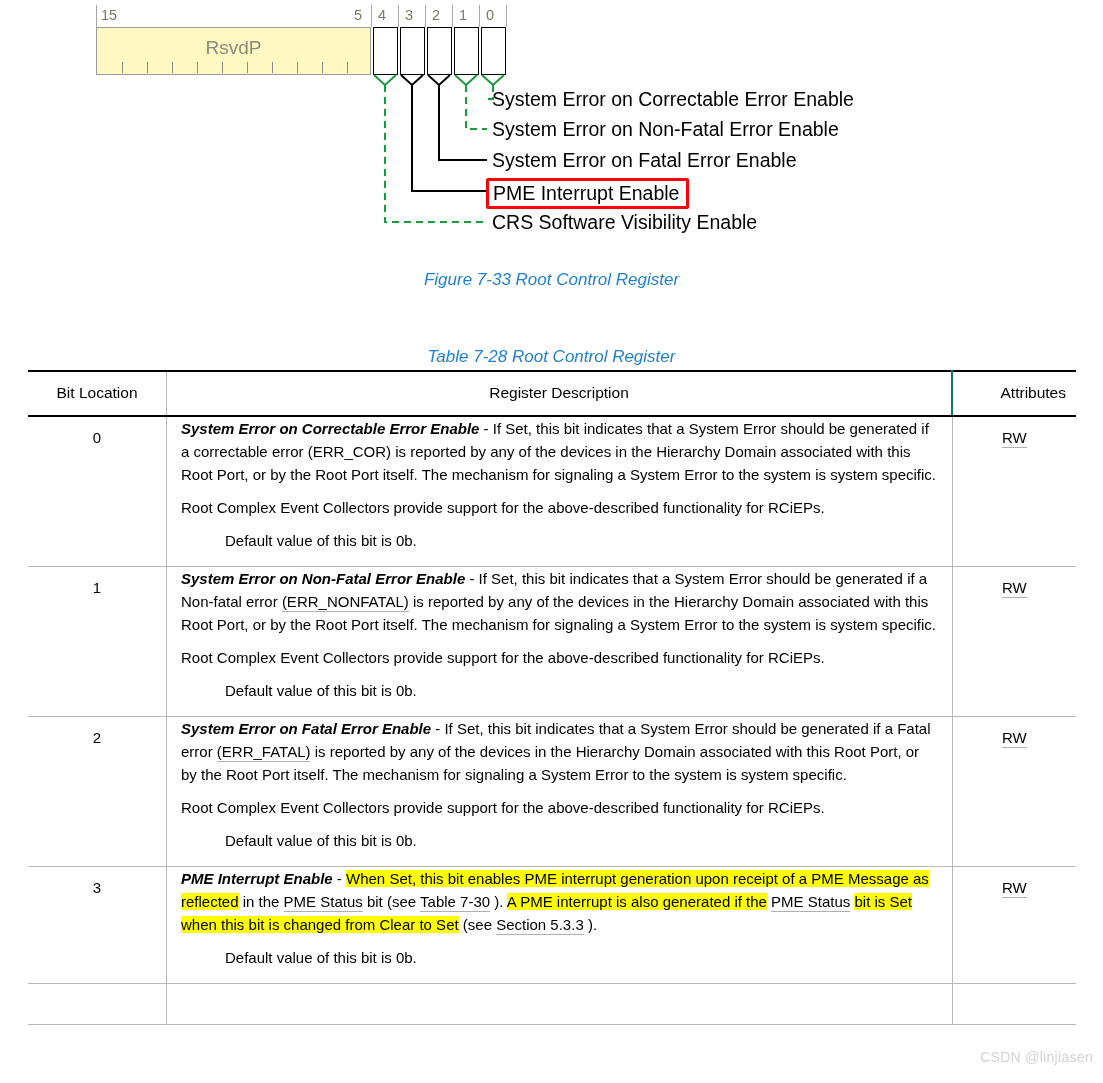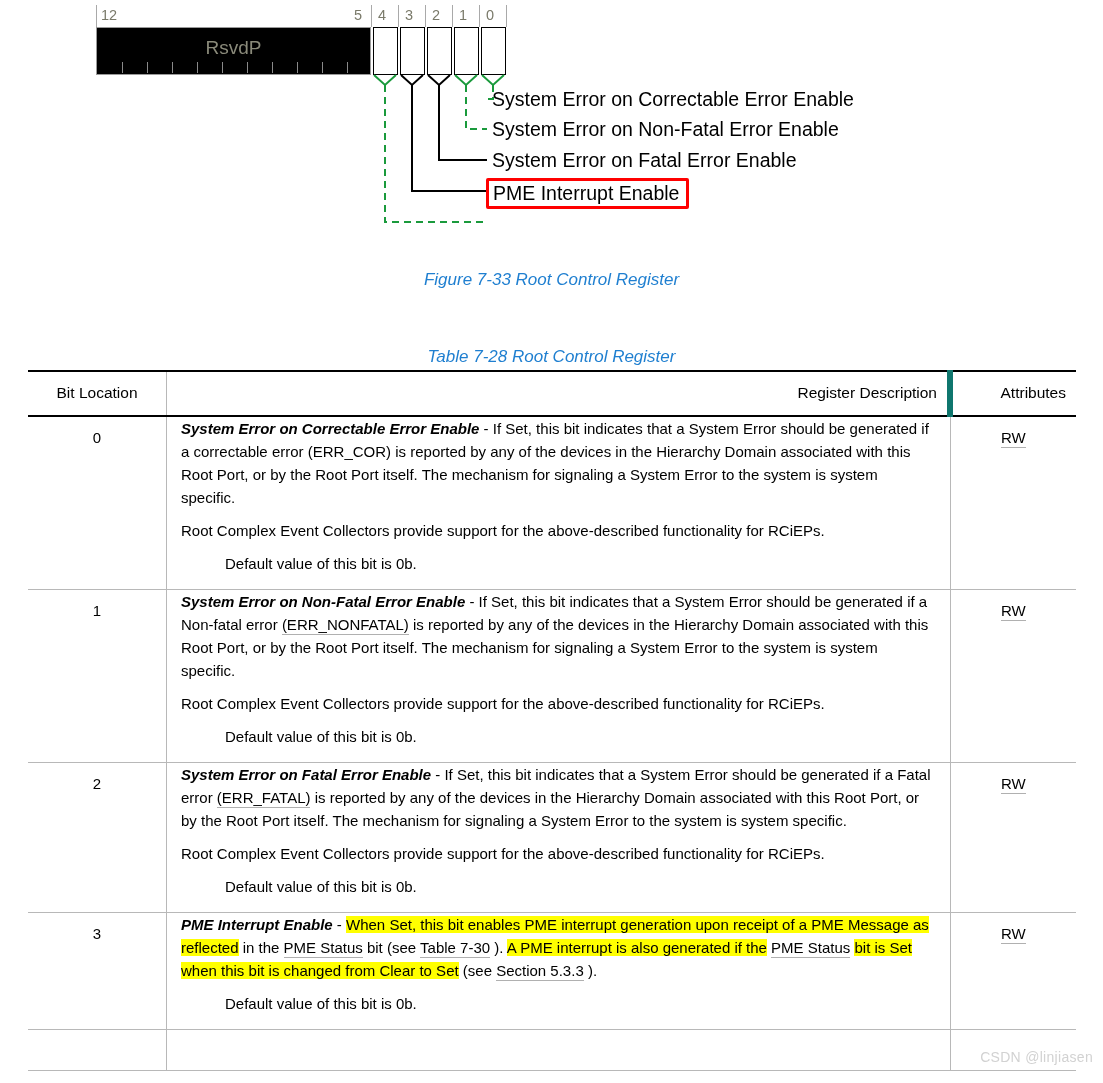--- a/index.html
+++ b/index.html
@@ -55,21 +55,21 @@
     position: relative;
     width: 412px;
     height: 50px;
   }
   .rsvdp-box {
     position: absolute;
     left: 0px;
     top: 0px;
     width: 275px;
     height: 48px;
-    background: #000000;
+    background: #fef9c3;
     border: 1px solid #9a9a9a;
     box-sizing: border-box;
   }
   .rsvdp-label {
     position: absolute;
     width: 100%;
     top: 9px;
     text-align: center;
     font-size: 19px;
     color: #8a8a7a;
@@ -141,21 +141,21 @@
   table.reg-table thead th {
     font-weight: normal;
     font-size: 15.5px;
     padding: 12px 10px 13px 10px;
     border-top: 2.2px solid #000000;
     border-bottom: 2.2px solid #000000;
     vertical-align: middle;
     font-family: "Liberation Sans", sans-serif;
   }
   th.col-bit   { width: 118px; border-right: 1px solid #b8b8b8; margin-top: 30px; }
-  th.col-desc  { text-align: right; border-right: 6px solid #0f766e; }
+  th.col-desc  { text-align: center; border-right: 2px solid #0f766e; }
   th.col-attr  { width: 103px; text-align: right; }
 
   table.reg-table tbody td {
     border-bottom: 1.4px solid #b8b8b8;
     vertical-align: top;
     font-size: 15px;
     font-family: "Liberation Sans", sans-serif;
   }
   td.bitloc {
     width: 118px;
@@ -201,21 +201,21 @@
 </style>
 </head>
 <body>
 
 <div id="figure-area">
 
   <div class="reg-diagram">
 
     <div class="bit-numbers">
       <div class="vsep" style="left:0px;"></div>
-      <div class="bit-num" style="left:5px;">12</div>
+      <div class="bit-num" style="left:5px;">15</div>
       <div class="bit-num" style="left:258px;">5</div>
       <div class="vsep" style="left:275px;"></div>
       <div class="bit-num" style="left:282px;">4</div>
       <div class="vsep" style="left:302px;"></div>
       <div class="bit-num" style="left:309px;">3</div>
       <div class="vsep" style="left:329px;"></div>
       <div class="bit-num" style="left:336px;">2</div>
       <div class="vsep" style="left:356px;"></div>
       <div class="bit-num" style="left:363px;">1</div>
       <div class="vsep" style="left:383px;"></div>
@@ -265,20 +265,21 @@
 
     <polyline points="412,85 412,191 489,191" fill="none" stroke="#000000" stroke-width="2"></polyline>
 
     <polyline points="385,85 385,222 487,222" fill="none" stroke="#1a9a3c" stroke-width="2" stroke-dasharray="7,5"></polyline>
   </svg>
 
   <div class="callout" style="left:492px; top:88px;">System Error on Correctable Error Enable</div>
   <div class="callout" style="left:492px; top:118px;">System Error on Non-Fatal Error Enable</div>
   <div class="callout" style="left:492px; top:149px;">System Error on Fatal Error Enable</div>
   <div class="callout boxed" style="left:486px; top:178px;">PME Interrupt Enable</div>
+  <div class="callout" style="left:492px; top:211px;">CRS Software Visibility Enable</div>
 
   <div class="fig-caption" style="top:270px;">Figure  7-33  Root Control Register</div>
 </div>
 
 <div class="fig-caption" style="position:absolute; top:347px; left:0px;">Table  7-28  Root Control Register</div>
 
 <div id="table-wrap">
   <table class="reg-table">
     <thead>
       <tr>

